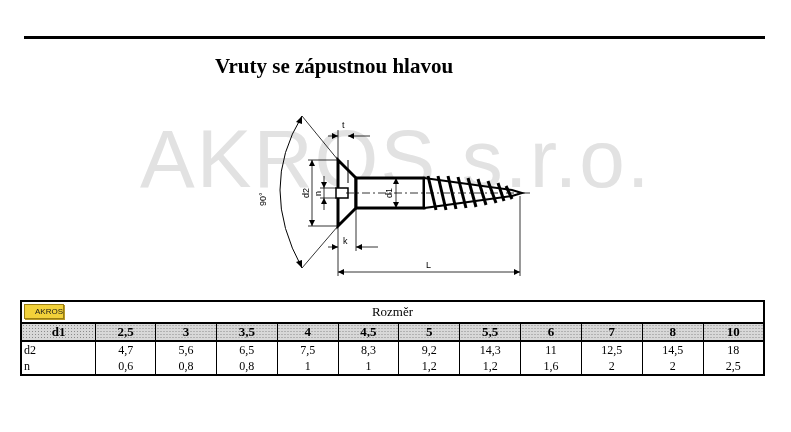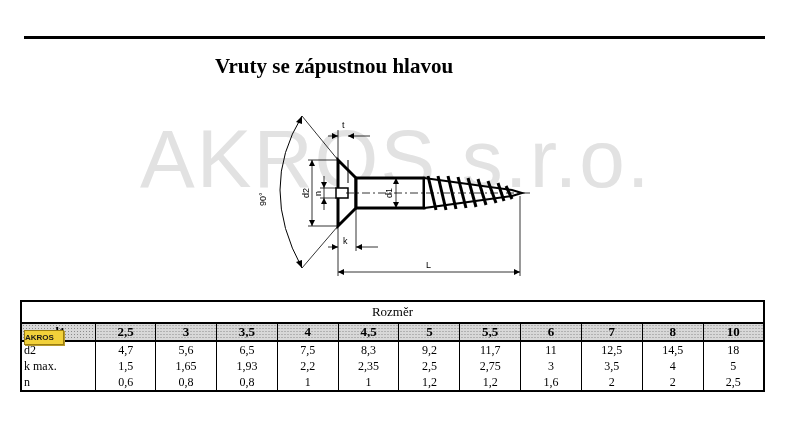--- a/index.html
+++ b/index.html
@@ -15,22 +15,22 @@
                font-size: 82px; color: #e2e2e2; letter-spacing: 2px; white-space: nowrap; z-index: 0; }
   .drawing { position: absolute; left: 250px; top: 108px; width: 290px; height: 175px; z-index: 1; }
   table.dims { position: absolute; left: 20px; top: 300px; width: 745px; border-collapse: collapse;
                border: 2px solid #000; font-size: 12px; z-index: 2; background: #fff; }
   table.dims td { border-left: 1px solid #000; border-right: 1px solid #000; padding: 0 2px;
                   text-align: center; height: 16px; line-height: 16px; }
   table.dims tr.title-row td { border-bottom: 2px solid #000; height: 20px; padding: 0; }
   .title-cell { position: relative; }
   .akros-logo { position: absolute; left: 2px; top: 2px; width: 38px; height: 13px;
                 background: #f2d13a; border: 1px solid #9a7d10; color: #1a1a1a;
-                font-family: "Liberation Sans", sans-serif; font-size: 8px; font-weight: bold;
-                line-height: 13px; text-align: left; box-shadow: 1px 1px 0 #b89a2a; margin-top: 26px; }
+                font-family: "Liberation Sans", sans-serif; font-size: 8px; font-weight: normal;
+                line-height: 13px; text-align: right; box-shadow: 1px 1px 0 #b89a2a; }
   .title-text { font-size: 13px; font-weight: normal; line-height: 20px; }
   tr.d1-row td { font-weight: bold; font-size: 13px; border-bottom: 2px solid #000;
                  background-color: #d8d8d8;
                  background-image: radial-gradient(#8a8a8a 0.6px, transparent 0.7px);
                  background-size: 3px 3px; }
   td.rowlabel { text-align: left !important; }
   tr.d1-row td.rowlabel { text-align: center !important; }
 </style>
 </head>
 <body>
@@ -156,39 +156,25 @@
     <td>10</td>
   </tr>
   <tr>
     <td class="rowlabel">d2</td>
     <td>4,7</td>
     <td>5,6</td>
     <td>6,5</td>
     <td>7,5</td>
     <td>8,3</td>
     <td>9,2</td>
-    <td>11,7</td>
+    <td>14,3</td>
     <td>11</td>
     <td>12,5</td>
     <td>14,5</td>
     <td>18</td>
-  </tr>
-  <tr>
-    <td class="rowlabel">k max.</td>
-    <td>1,5</td>
-    <td>1,65</td>
-    <td>1,93</td>
-    <td>2,2</td>
-    <td>2,35</td>
-    <td>2,5</td>
-    <td>2,75</td>
-    <td>3</td>
-    <td>3,5</td>
-    <td>4</td>
-    <td>5</td>
   </tr>
   <tr>
     <td class="rowlabel">n</td>
     <td>0,6</td>
     <td>0,8</td>
     <td>0,8</td>
     <td>1</td>
     <td>1</td>
     <td>1,2</td>
     <td>1,2</td>

